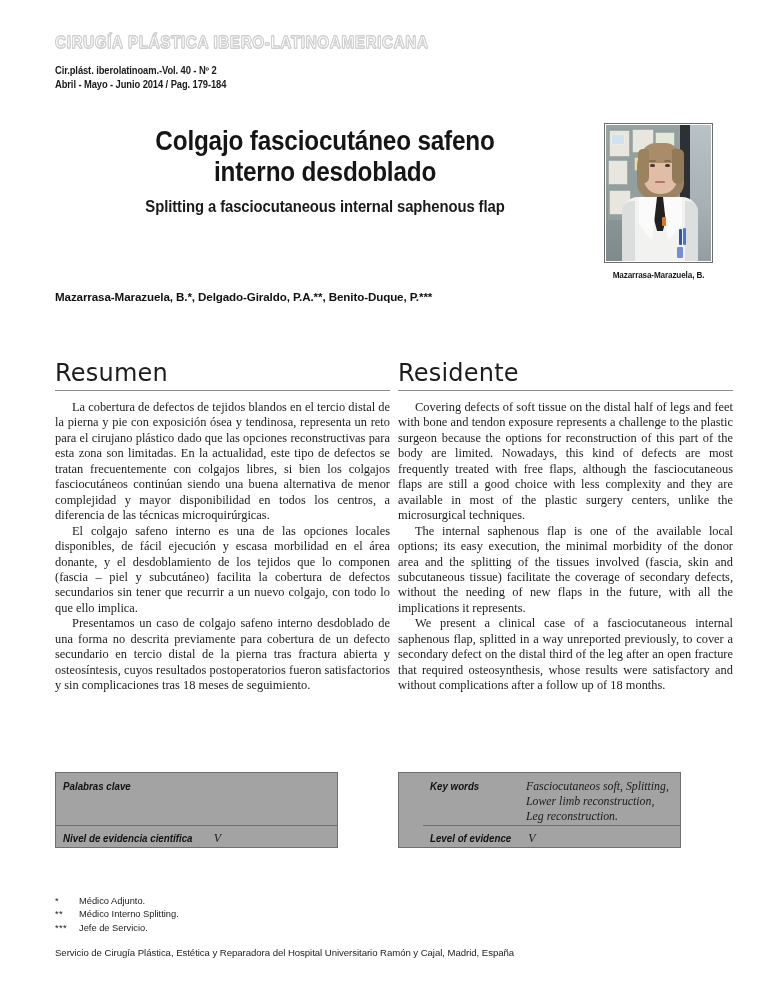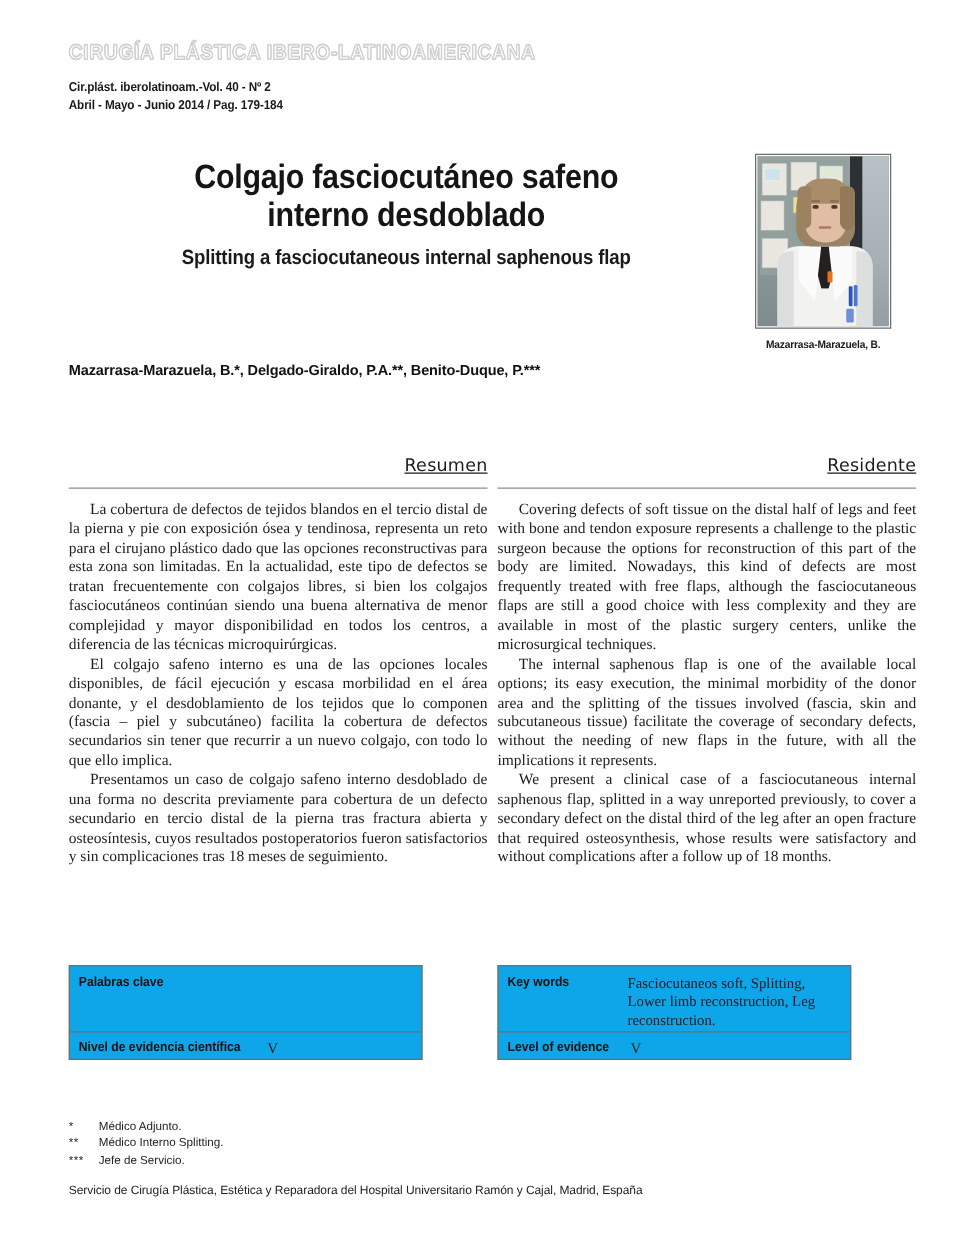--- a/index.html
+++ b/index.html
@@ -320,29 +320,27 @@
   
   .col {
     position: absolute;
     top: 362px;
     width: 335px;
   }
   .col.left  { left: 55px;  }
   .col.right { left: 398px; }
 
   .sec-head {
-    text-align: right;
     font-family: "DejaVu Sans", "Liberation Sans", sans-serif;
     font-weight: 400;
-    font-size: 14px;
+    font-size: 24px;
     color: #1c1c1c;
     line-height: 22px;
     padding-bottom: 2px;
     letter-spacing: 0.2px;
-    text-decoration: underline;
   }
   .sec-rule {
     height: 0;
     border-top: 1.2px solid #8e8e8e;
     margin-top: 4px;
     margin-bottom: 9px;
   }
 
   .abstract-body p {
     margin: 0;
@@ -356,24 +354,25 @@
   }
 
   
   .kwbox {
     position: absolute;
     top: 772px;
     width: 283px;
     height: 76px;
     border: 1.1px solid #6f6f6f;
     box-sizing: border-box;
-    background: #0ea5e9;
+    background: #a3a3a3;
+    font-style: italic;
   }
   .kwbox.left  { left: 55px;  }
-  .kwbox.right { left: 398px; }
+  .kwbox.right { left: 398px; padding-left: 24px; }
 
   .kw-top {
     display: flex;
     padding: 6px 7px 0 7px;
     height: 52px;
     box-sizing: border-box;
   }
   .kw-label {
     font-family: "Liberation Sans Narrow", "Liberation Sans", sans-serif;
     font-weight: bold;

